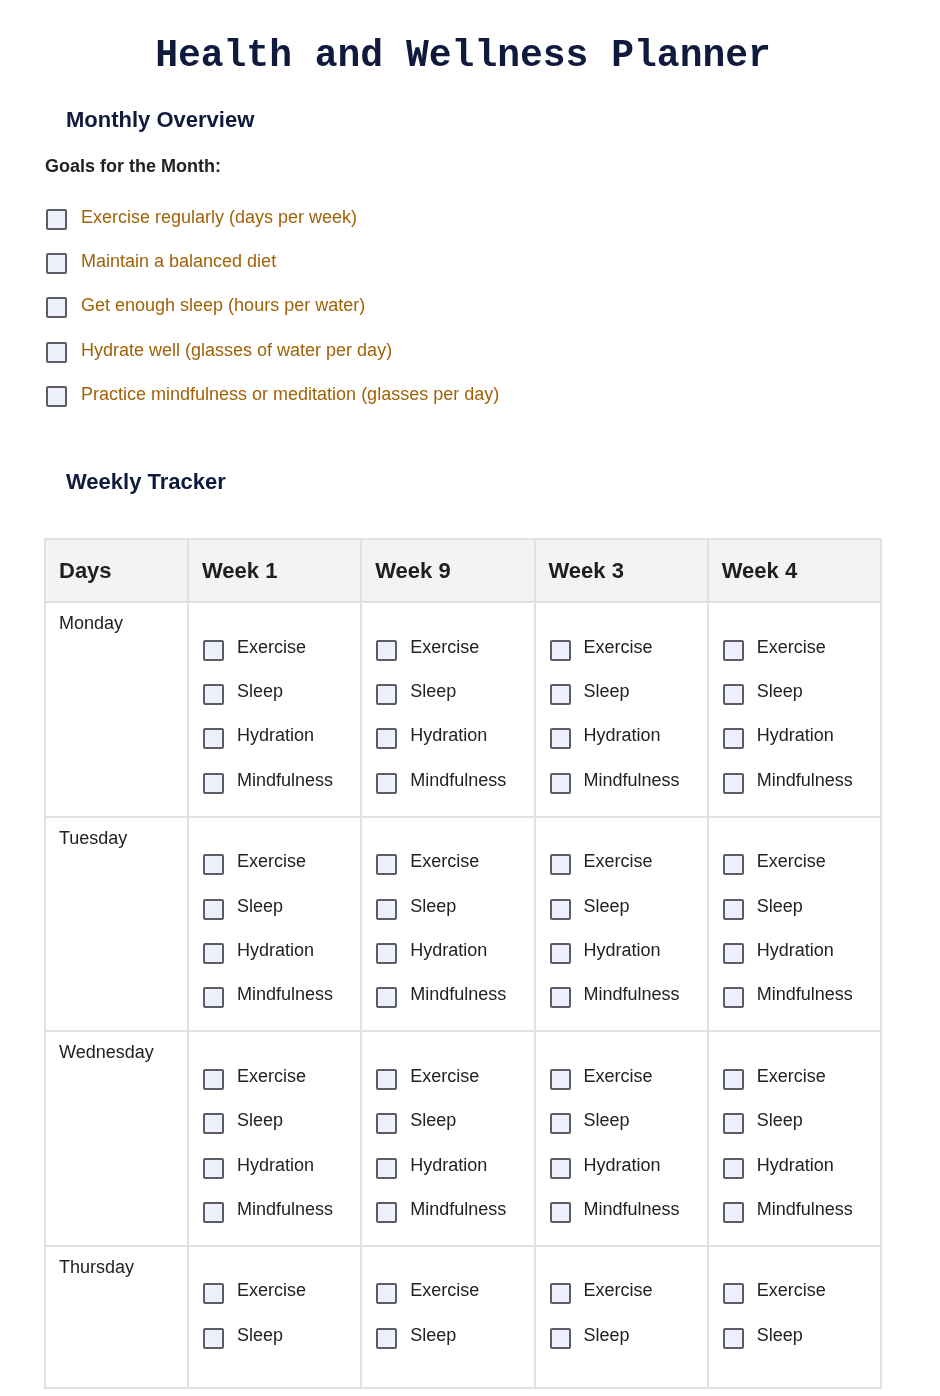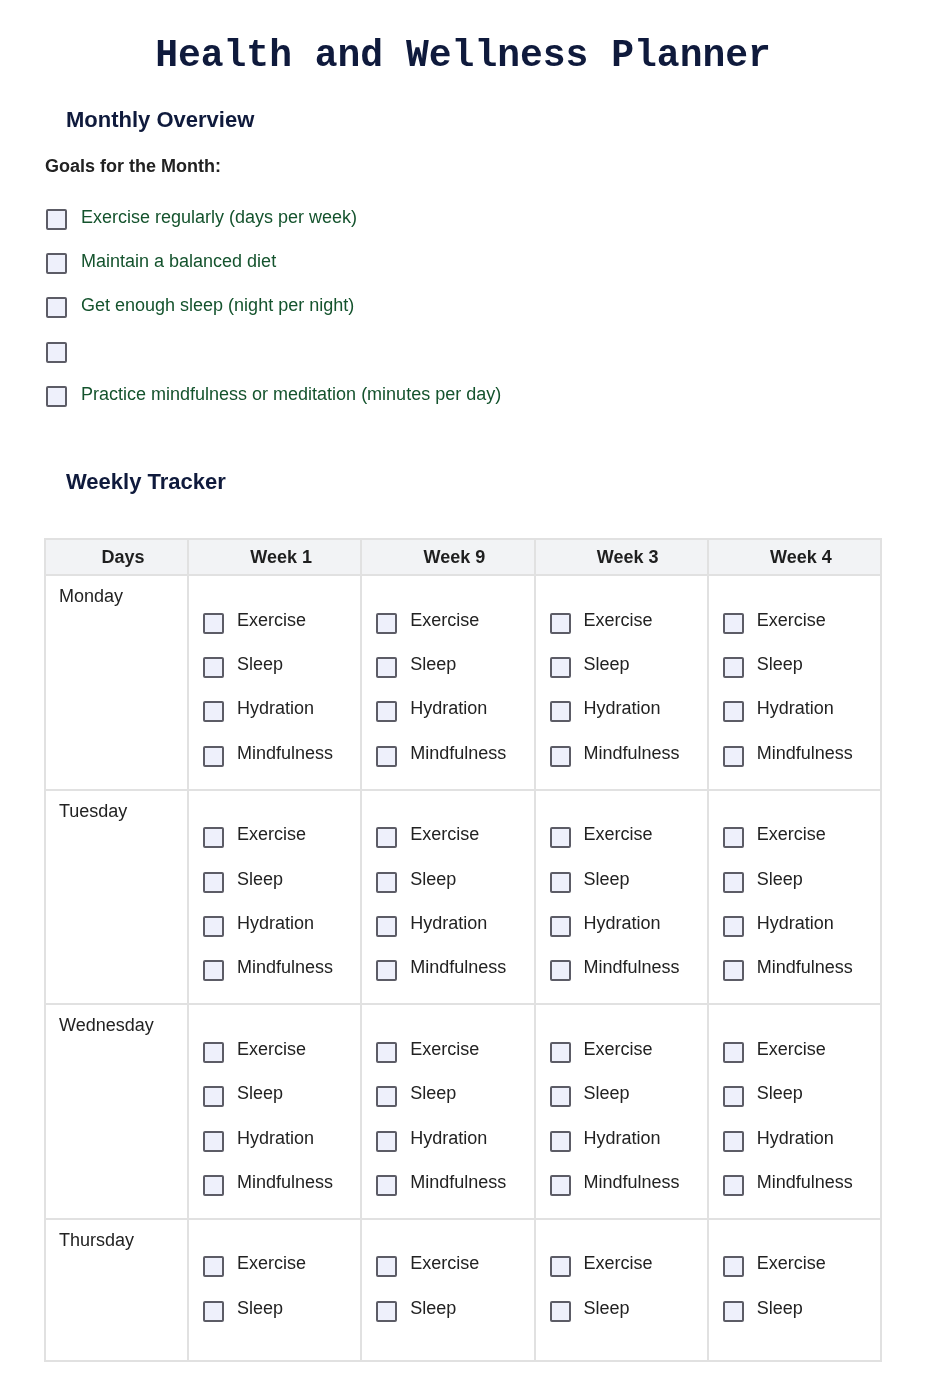--- a/index.html
+++ b/index.html
@@ -5,24 +5,24 @@
   * { box-sizing: border-box; margin: 0; padding: 0; }
   html, body { width: 940px; height: 1396px; background: #ffffff; overflow: hidden; }
   body { font-family: "Liberation Sans", sans-serif; color: #1f1f1f; position: relative; }
   .title { position: absolute; left: 0; width: 926px; top: 34px; text-align: center; font-size: 38px; font-weight: bold; color: #0f1a3c; letter-spacing: 0px; font-family: Liberation Mono, monospace; }
   .h2 { position: absolute; left: 45px; font-size: 22px; font-weight: bold; color: #0f1a3c; margin-left: 21px; }
   .h3 { position: absolute; left: 45px; top: 156px; font-size: 18px; font-weight: bold; color: #222; }
   .goals { position: absolute; left: 46px; top: 195px; }
   .goal { display: flex; align-items: center; height: 44.4px; }
   .cb { display: inline-block; width: 21px; height: 21px; border: 2px solid #5c5c66; border-radius: 2px; background: #eef0fb; flex: none; }
   .goal .cb { margin-right: 14px; margin-top: 4px; }
-  .goal span.lbl { font-size: 18px; color: #14532d; }
+  .goal span.lbl { font-size: 18px; color: #a16207; }
   table { position: absolute; left: 44px; top: 538px; width: 838px; border-collapse: collapse; table-layout: fixed; }
   th, td { border: 2px solid #e1e1e1; }
-  th { background: #f2f3f5; height: 36px; text-align: center; padding-left: 13px; font-size: 18px; font-weight: bold; color: #1f1f1f; }
+  th { background: #f2f3f5; height: 63px; text-align: left; padding-left: 13px; font-size: 22px; font-weight: bold; color: #1f1f1f; }
   td { vertical-align: top; font-size: 18px; color: #222; }
   td.day { padding: 10px 0 0 13px; }
   td.wk { padding: 22px 0 13px 14px; }
   .item { display: flex; align-items: center; height: 44.4px; }
   .item .cb { margin-right: 13px; margin-top: 6px; }
   tr.row { height: 169px; }
   tr.row.last { height: 142px; }
   col.c-day { width: 143px; }
 </style>
 </head>
@@ -37,28 +37,29 @@
   <div class="goal">
       <span class="cb"></span>
       <span class="lbl">Exercise regularly (days per week)</span>
     </div>
   <div class="goal">
       <span class="cb"></span>
       <span class="lbl">Maintain a balanced diet</span>
     </div>
   <div class="goal">
       <span class="cb"></span>
-      <span class="lbl">Get enough sleep (night per night)</span>
-    </div>
-  <div class="goal">
-      <span class="cb"></span>
-    </div>
-  <div class="goal">
-      <span class="cb"></span>
-      <span class="lbl">Practice mindfulness or meditation (minutes per day)</span>
+      <span class="lbl">Get enough sleep (hours per water)</span>
+    </div>
+  <div class="goal">
+      <span class="cb"></span>
+      <span class="lbl">Hydrate well (glasses of water per day)</span>
+    </div>
+  <div class="goal">
+      <span class="cb"></span>
+      <span class="lbl">Practice mindfulness or meditation (glasses per day)</span>
     </div>
 </div>
 
 <div class="h2" style="top:469px;">Weekly Tracker</div>
 
 <table>
   <colgroup>
       <col class="c-day">
       <col>
       <col>

